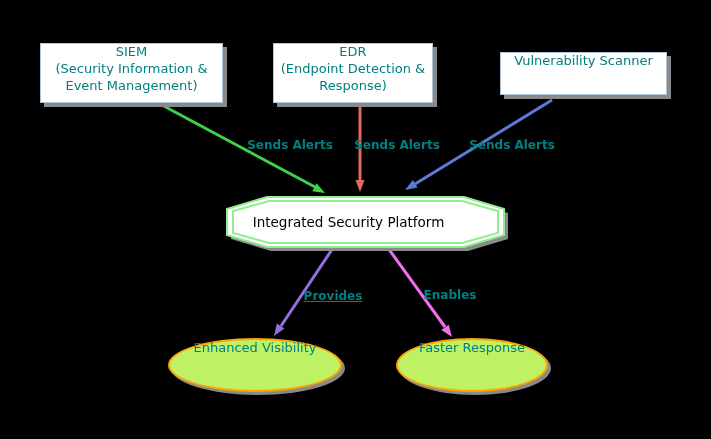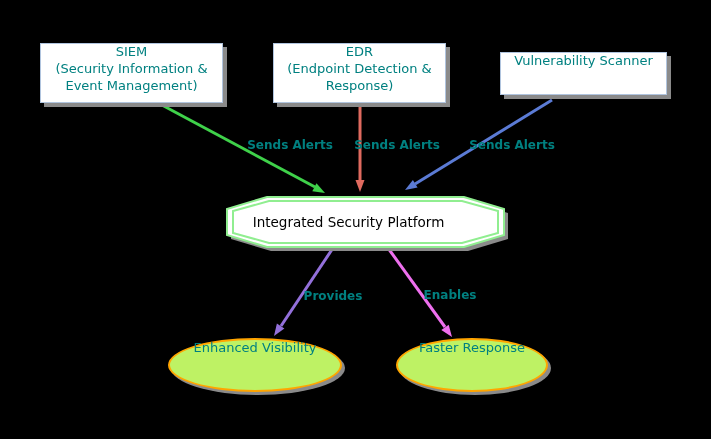--- a/index.html
+++ b/index.html
@@ -60,21 +60,21 @@
   }
   .edge-label {
     position: absolute;
     transform: translate(-50%, -50%);
     color: #008080;
     font-size: 12px;
     font-weight: 600;
     white-space: nowrap;
   }
   #siem   { left: 40px;  top: 43px; width: 183px; height: 60px; }
-  #edr    { left: 273px; top: 43px; width: 173px; height: 60px; }
+  #edr    { left: 273px; top: 43px; width: 160px; height: 60px; }
   #vuln   { left: 500px; top: 52px; width: 167px; height: 43px; }
   #visibility { left: 168px; top: 338px; width: 174px; height: 54px; }
   #response   { left: 396px; top: 338px; width: 152px; height: 54px; }
 </style>
 </head>
 <body>
 
 <div class="canvas">
 
   <svg class="layer" width="711" height="439" viewBox="0 0 711 439">
@@ -126,17 +126,17 @@
   <div class="node ellipse" id="response">
     <span class="node-label">Faster Response</span>
   </div>
 
   <div class="edge-label" style="left:290px; top:145px;">Sends Alerts</div>
 
   <div class="edge-label" style="left:397px; top:145px;">Sends Alerts</div>
 
   <div class="edge-label" style="left:512px; top:145px;">Sends Alerts</div>
 
-  <div class="edge-label" style="left:333px; top:296px;">Provides</div>
+  <div class="edge-label" style="left:333px; top:296px;text-decoration:underline;">Provides</div>
 
   <div class="edge-label" style="left:450px; top:295px;">Enables</div>
 
 </div>
 
 </body></html>

